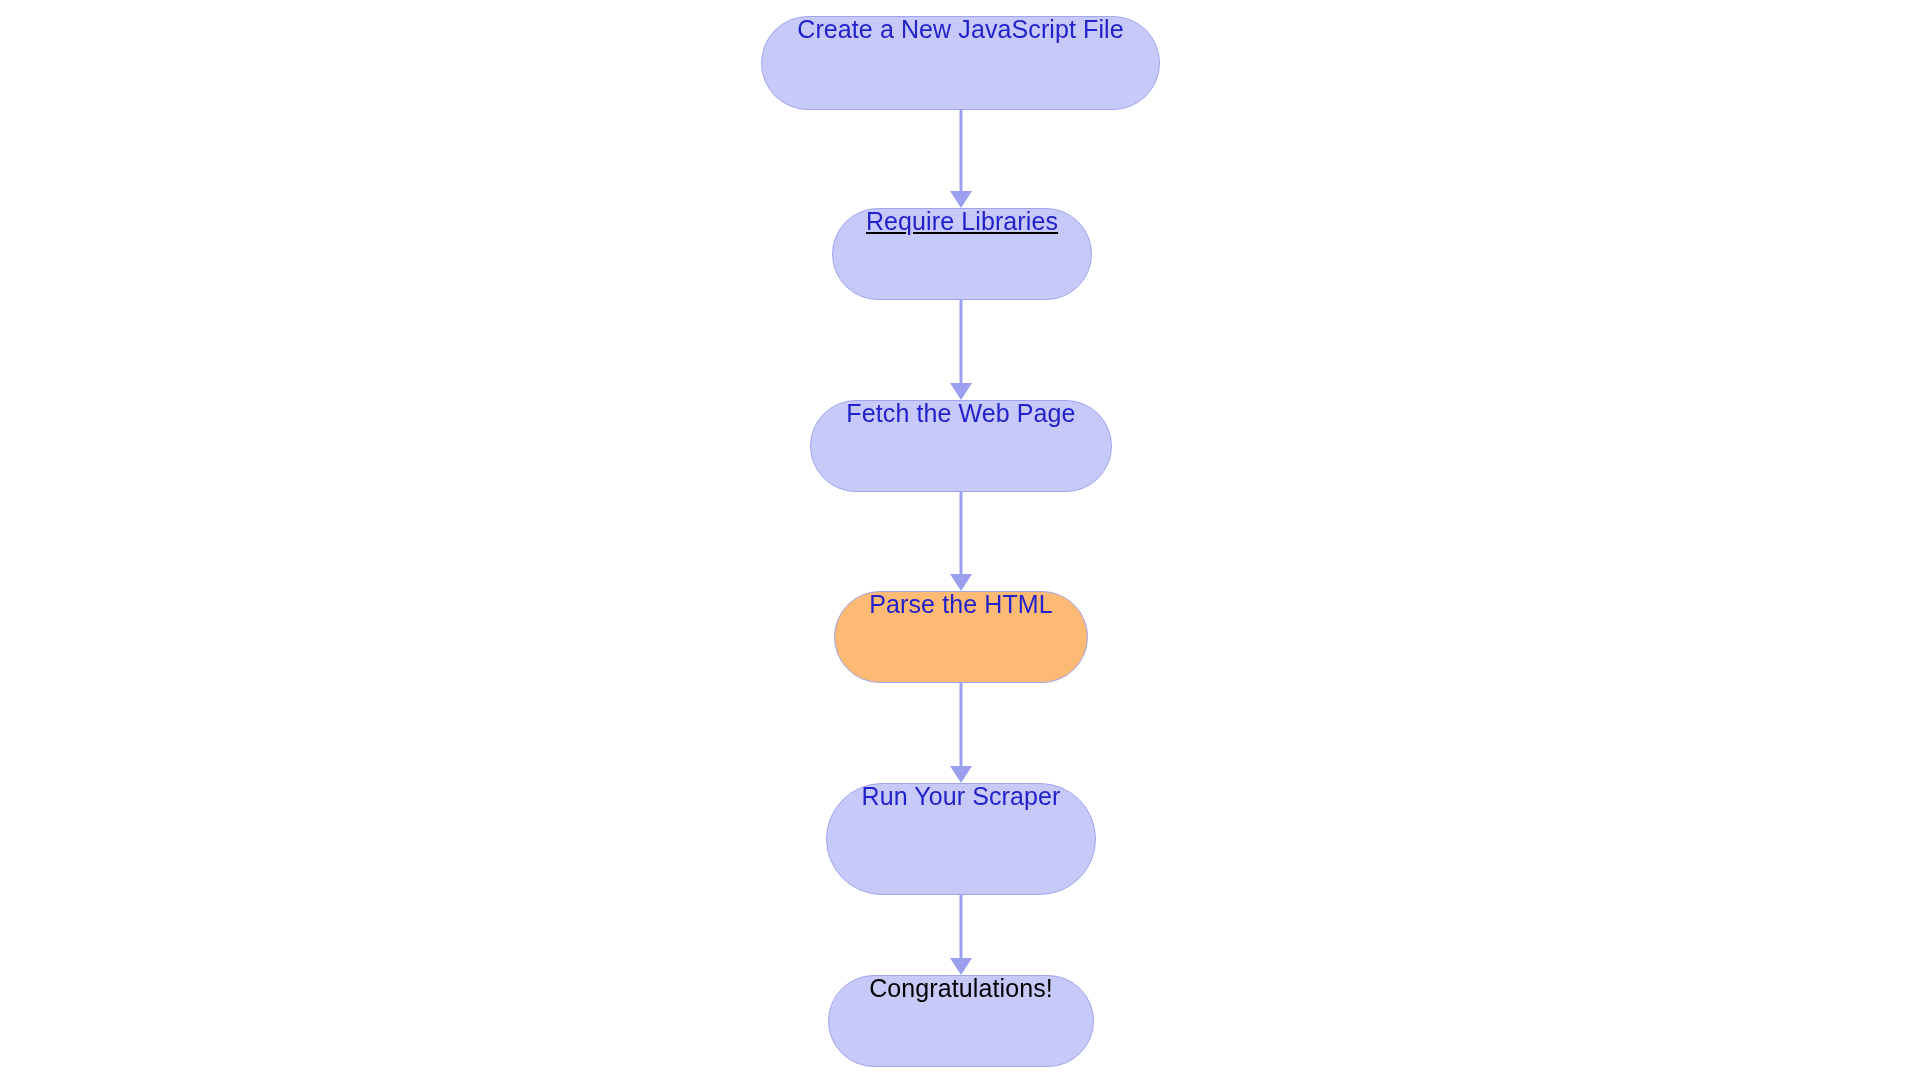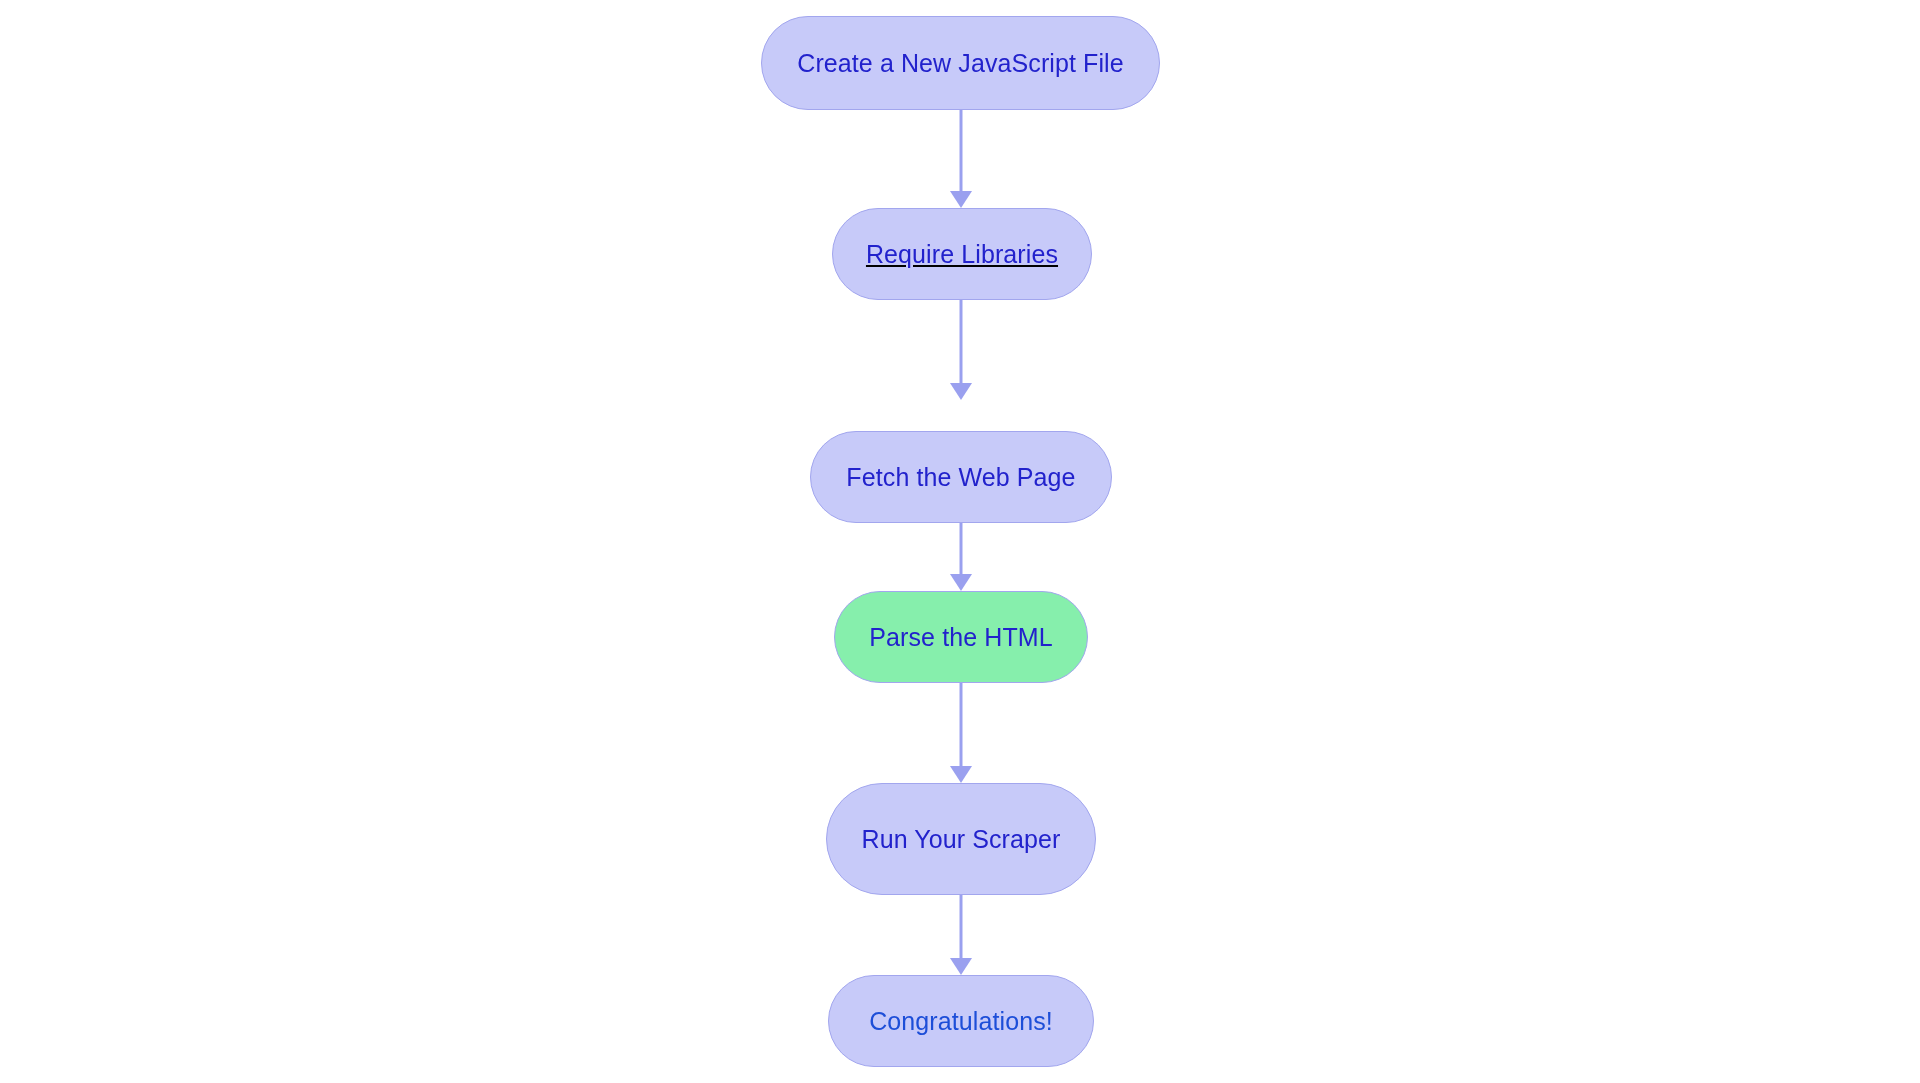--- a/index.html
+++ b/index.html
@@ -25,21 +25,21 @@
     left: 0;
     top: 0;
     width: 1920px;
     height: 1083px;
     display: block;
   }
   .node {
     position: absolute;
     box-sizing: border-box;
     display: flex;
-    align-items: center;
+    align-items: flex-start;
     justify-content: center;
     background: #c7caf9;
     border: 1.6px solid #a2a6ee;
     border-radius: 999px;
     z-index: 2;
   }
   .node-label {
     color: #2222cc;
     font-family: "Liberation Sans", sans-serif;
     font-size: 25px;
@@ -71,29 +71,29 @@
   </svg>
 
   <div class="node" style="left: 761px; top: 16px; width: 399px; height: 94px; background: rgb(199, 202, 249); border-color: rgb(162, 166, 238);">
     <span class="node-label" style="color: rgb(34, 34, 204);">Create a New JavaScript File</span>
   </div>
 
   <div class="node" style="left: 832px; top: 208px; width: 260px; height: 92px; background: rgb(199, 202, 249); border-color: rgb(162, 166, 238); text-decoration: underline;">
     <span class="node-label" style="color: rgb(34, 34, 204);">Require Libraries</span>
   </div>
 
-  <div class="node" style="left: 810px; top: 400px; width: 302px; height: 92px; background: rgb(199, 202, 249); border-color: rgb(162, 166, 238); margin-top: 31px;">
+  <div class="node" style="left: 810px; top: 400px; width: 302px; height: 92px; background: rgb(199, 202, 249); border-color: rgb(162, 166, 238);">
     <span class="node-label" style="color: rgb(34, 34, 204);">Fetch the Web Page</span>
   </div>
 
-  <div class="node" style="left: 834px; top: 591px; width: 254px; height: 92px; background: #86efac; border-color: rgb(162, 166, 238);">
+  <div class="node" style="left: 834px; top: 591px; width: 254px; height: 92px; background: #fdba74; border-color: rgb(162, 166, 238);">
     <span class="node-label" style="color: rgb(34, 34, 204);">Parse the HTML</span>
   </div>
 
   <div class="node" style="left: 826px; top: 783px; width: 270px; height: 112px; background: rgb(199, 202, 249); border-color: rgb(162, 166, 238);">
     <span class="node-label" style="color: rgb(34, 34, 204);">Run Your Scraper</span>
   </div>
 
   <div class="node" style="left: 828px; top: 975px; width: 266px; height: 92px; background: rgb(199, 202, 249); border-color: rgb(162, 166, 238);">
-    <span class="node-label" style="color: #1d4ed8;">Congratulations!</span>
+    <span class="node-label" style="color: #000000;">Congratulations!</span>
   </div>
 
 </div>
 
 </body></html>

